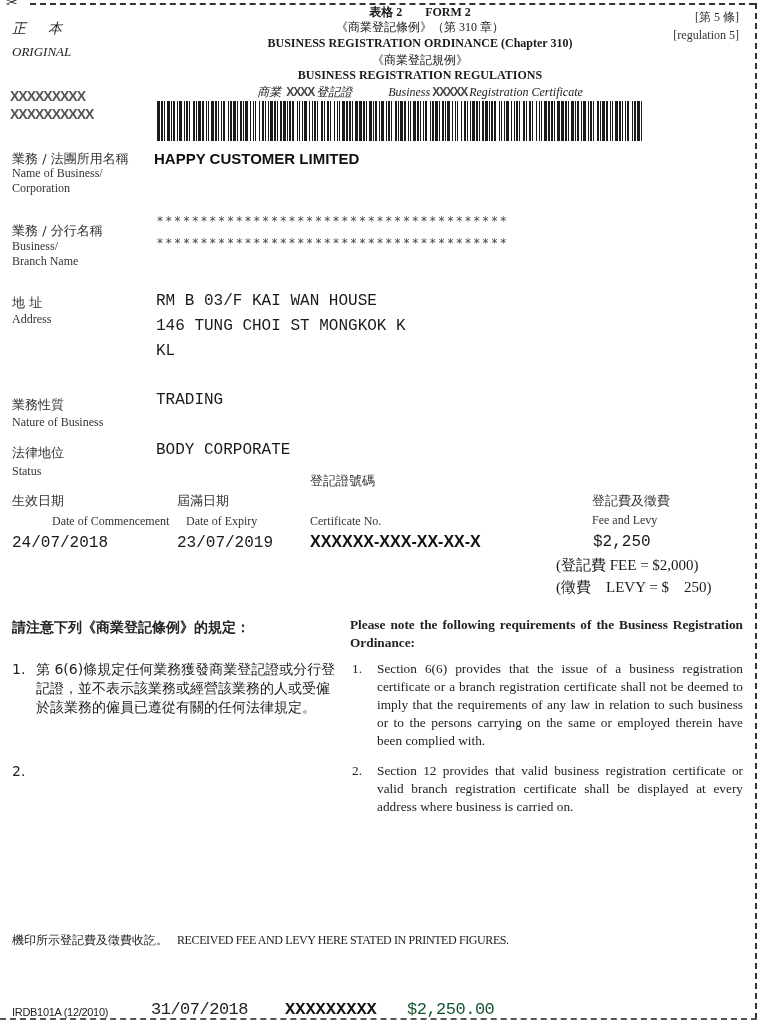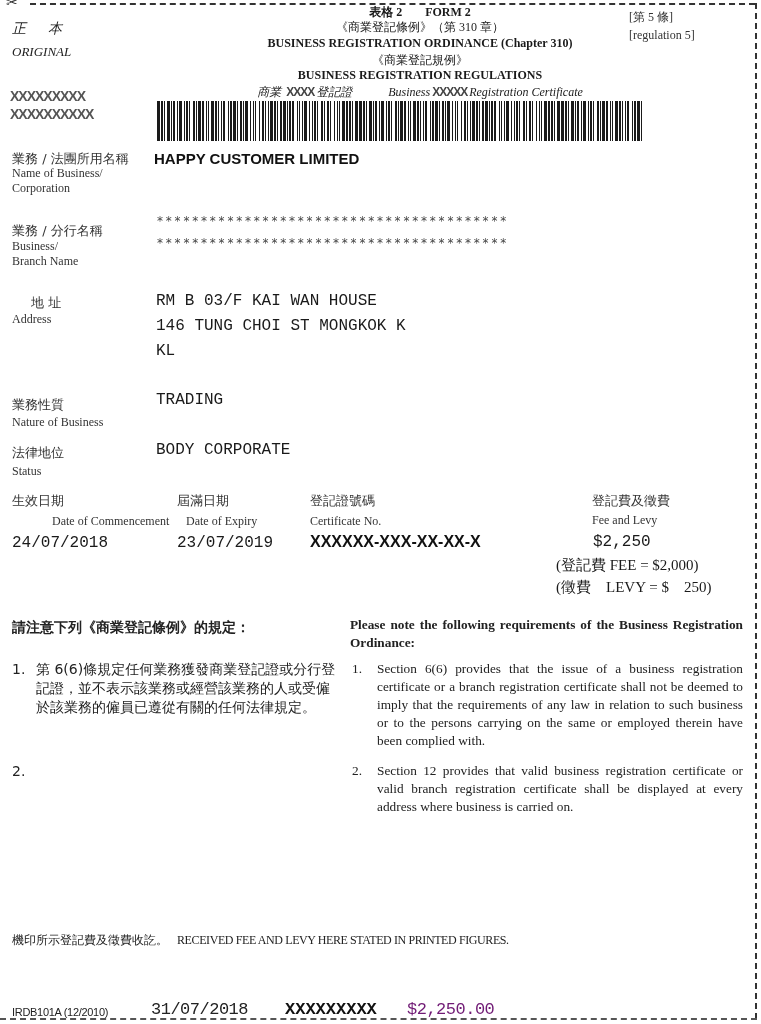--- a/index.html
+++ b/index.html
@@ -22,21 +22,21 @@
     .hdr-form { top: 4px; font-weight: bold; }
     .hdr-form span { margin: 0 10px; }
     .hdr-ord-zh { top: 19px; }
     .hdr-ord-en { top: 36px; font-weight: bold; }
     .hdr-reg-zh { top: 52px; }
     .hdr-reg-en { top: 68px; font-weight: bold; }
     .hdr-cert { top: 84px; font-style: italic; }
     .hdr-cert .x { font-family: "Liberation Sans", sans-serif; font-style: normal; font-weight: bold; color: #444; letter-spacing: -1px; margin: 0 2px; }
     .hdr-cert .gap { display: inline-block; width: 30px; }
 
-    .reg-ref { right: 22px; width: 110px; font-size: 12px; color: #333; }
+    .reg-ref { right: 22px; width: 110px; text-align: right; font-size: 12px; color: #333; }
     .reg-ref-zh { top: 9px; }
     .reg-ref-en { top: 28px; }
 
     .code-x { left: 10px; font-family: "Liberation Sans", sans-serif; font-size: 14px; font-weight: bold; color: #555; letter-spacing: -1px; }
     .code-x1 { top: 88px; }
     .code-x2 { top: 106px; }
 
     .barcode { left: 157px; top: 101px; width: 487px; height: 40px; display: flex; align-items: stretch; }
     .barcode i { display: block; background: #1a1a1a; height: 100%; }
     .barcode b { display: block; height: 100%; }
@@ -399,21 +399,21 @@
 <div class="abs lbl-en" style="left:12px; top:166px;">Name of Business/</div>
 <div class="abs lbl-en" style="left:12px; top:181px;">Corporation</div>
 <div class="abs name-val">HAPPY CUSTOMER LIMITED</div>
 
 <div class="abs lbl-zh" style="left:12px; top:222px;">業務 / 分行名稱</div>
 <div class="abs lbl-en" style="left:12px; top:239px;">Business/</div>
 <div class="abs lbl-en" style="left:12px; top:254px;font-family:Liberation Serif, serif;">Branch Name</div>
 <div class="abs stars" style="top:214px;">****************************************</div>
 <div class="abs stars" style="top:236px;">****************************************</div>
 
-<div class="abs lbl-zh" style="left:12px; top:294px;margin-left:19px;">地 址</div>
+<div class="abs lbl-zh" style="left:12px; top:294px;">地 址</div>
 <div class="abs lbl-en" style="left:12px; top:312px;">Address</div>
 <div class="abs mono val-mono" style="left:156px; top:292px;">RM B 03/F KAI WAN HOUSE</div>
 <div class="abs mono val-mono" style="left:156px; top:317px;">146 TUNG CHOI ST MONGKOK K</div>
 <div class="abs mono val-mono" style="left:156px; top:342px;">KL</div>
 
 <div class="abs lbl-zh" style="left:12px; top:396px;">業務性質</div>
 <div class="abs lbl-en" style="left:12px; top:415px;">Nature of Business</div>
 <div class="abs mono val-mono" style="left:156px; top:391px;">TRADING</div>
 
 <div class="abs lbl-zh" style="left:12px; top:444px;">法律地位</div>
@@ -421,21 +421,21 @@
 <div class="abs mono val-mono" style="left:156px; top:441px;">BODY CORPORATE</div>
 
 <div class="abs lbl-zh" style="left:12px; top:492px;">生效日期</div>
 <div class="abs lbl-en" style="left:12px; top:514px;margin-left:40px;">Date of Commencement</div>
 <div class="abs mono" style="left:12px; top:534px; font-size:16px;">24/07/2018</div>
 
 <div class="abs lbl-zh" style="left:177px; top:492px;">屆滿日期</div>
 <div class="abs lbl-en" style="left:186px; top:514px;">Date of Expiry</div>
 <div class="abs mono" style="left:177px; top:534px; font-size:16px;">23/07/2019</div>
 
-<div class="abs lbl-zh" style="left:310px; top:492px;text-align:right;">登記證號碼</div>
+<div class="abs lbl-zh" style="left:310px; top:472px;text-align:right;">登記證號碼</div>
 <div class="abs lbl-en" style="left:310px; top:514px;">Certificate No.</div>
 <div class="abs sans" style="left:310px; top:533px; font-size:16px; font-weight:bold; color:#111;">XXXXXX-XXX-XX-XX-X</div>
 
 <div class="abs lbl-zh" style="left:592px; top:492px;">登記費及徵費</div>
 <div class="abs lbl-en" style="left:592px; top:513px;">Fee and Levy</div>
 <div class="abs mono" style="left:593px; top:533px; font-size:16px;">$2,250</div>
 <div class="abs" style="left:556px; top:556px; font-size:15px; white-space:pre;">(登記費 FEE = $2,000)</div>
 <div class="abs" style="left:556px; top:578px; font-size:15px; white-space:pre;">(徵費　LEVY = $　250)</div>
 
 <div class="abs notes-zh" style="left:12px; top:618px; font-size:14px; font-weight:bold; color:#222;">請注意下列《商業登記條例》的規定：</div>
@@ -457,13 +457,13 @@
   <span>Section 12 provides that valid business registration certificate or valid branch registration certificate shall be displayed at every address where business is carried on.</span>
 </div>
 
 <div class="abs" style="left:12px; top:932px; font-size:12px; color:#222; white-space:nowrap;">
   <span style="font-family:'DejaVu Sans',sans-serif; font-size:12px;">機印所示登記費及徵費收訖。</span>
   <span style="margin-left:6px; letter-spacing:-0.4px;">RECEIVED FEE AND LEVY HERE STATED IN PRINTED FIGURES.</span>
 </div>
 <div class="abs sans" style="left:12px; top:1006px; font-size:11px; color:#222; letter-spacing:-0.3px;">IRDB101A (12/2010)</div>
 <div class="abs mono" style="left:151px; top:1000px; font-size:17px; color:#222; letter-spacing:-0.5px;">31/07/2018</div>
 <div class="abs mono" style="left:285px; top:1000px; font-size:17px; font-weight:bold; color:#111;">XXXXXXXXX</div>
-<div class="abs mono" style="left:407px; top:1000px; font-size:17px; color:#701a75; letter-spacing:-0.5px;">$2,250.00</div>
+<div class="abs mono" style="left:407px; top:1000px; font-size:17px; color:#14532d; letter-spacing:-0.5px;">$2,250.00</div>
 
 </body></html>

